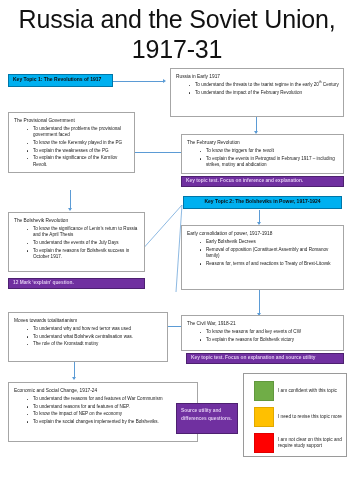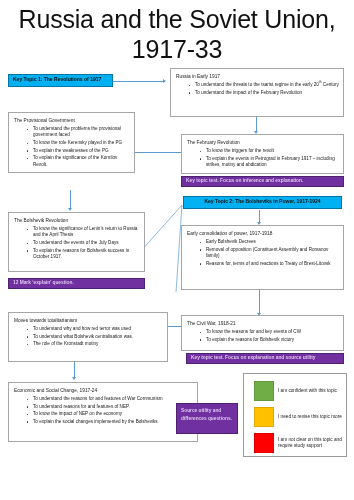--- a/index.html
+++ b/index.html
@@ -178,21 +178,21 @@
     width: 354px; height: 500px;
     pointer-events: none;
   }
 </style>
 </head>
 <body>
 
 <div id="canvas">
 
   <div class="page-title">Russia and the Soviet Union,
-1917-33</div>
+1917-31</div>
 
   <svg class="diag-svg" viewBox="0 0 354 500">
     <line x1="182" y1="205" x2="124" y2="270" stroke="#5B9BD5" stroke-width="0.7"></line>
     <line x1="182" y1="205" x2="176" y2="292" stroke="#5B9BD5" stroke-width="0.7"></line>
   </svg>
 
   <div class="conn h" style="left:112px; top:81px; width:52px;"></div>
   <div class="arrowhead arrow-right" style="left:163px; top:78.5px;"></div>
 
   <div class="conn v" style="left:256px; top:116px; height:17px;"></div>

